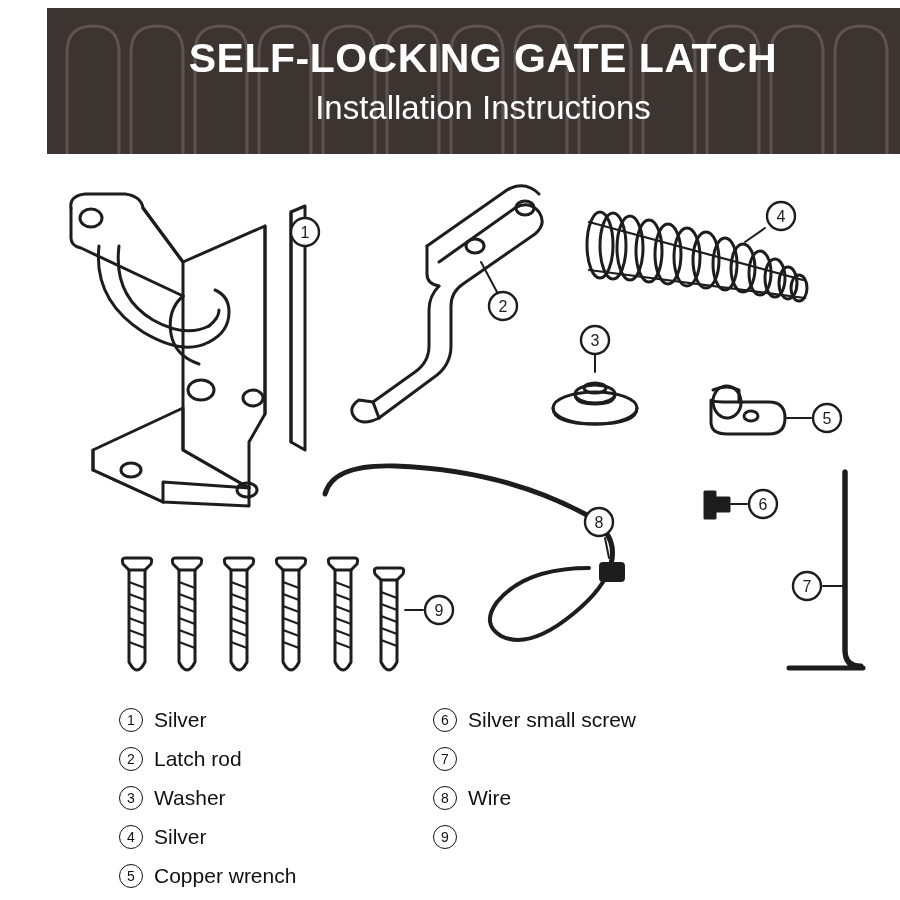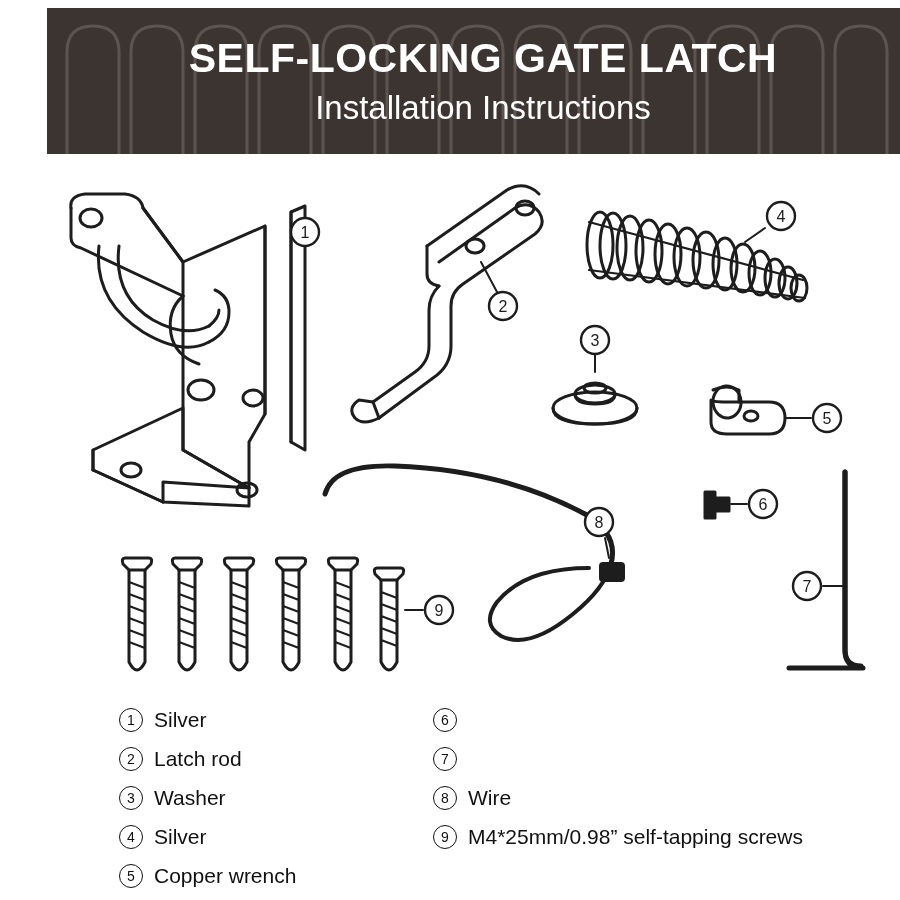--- a/index.html
+++ b/index.html
@@ -283,29 +283,29 @@
       </div>
       <div class="legend-item">
         <span class="legend-num">5</span>
         <span class="legend-label">Copper wrench</span>
       </div>
     </div>
 
     <div class="legend-col right">
       <div class="legend-item">
         <span class="legend-num">6</span>
+        <span class="legend-label">Silver small screw</span>
       </div>
       <div class="legend-item">
         <span class="legend-num">7</span>
       </div>
       <div class="legend-item">
         <span class="legend-num">8</span>
         <span class="legend-label">Wire</span>
       </div>
       <div class="legend-item">
         <span class="legend-num">9</span>
-        <span class="legend-label">M4*25mm/0.98” self-tapping screws</span>
       </div>
     </div>
 
   </div>
 
 </div>
 
 </body></html>

